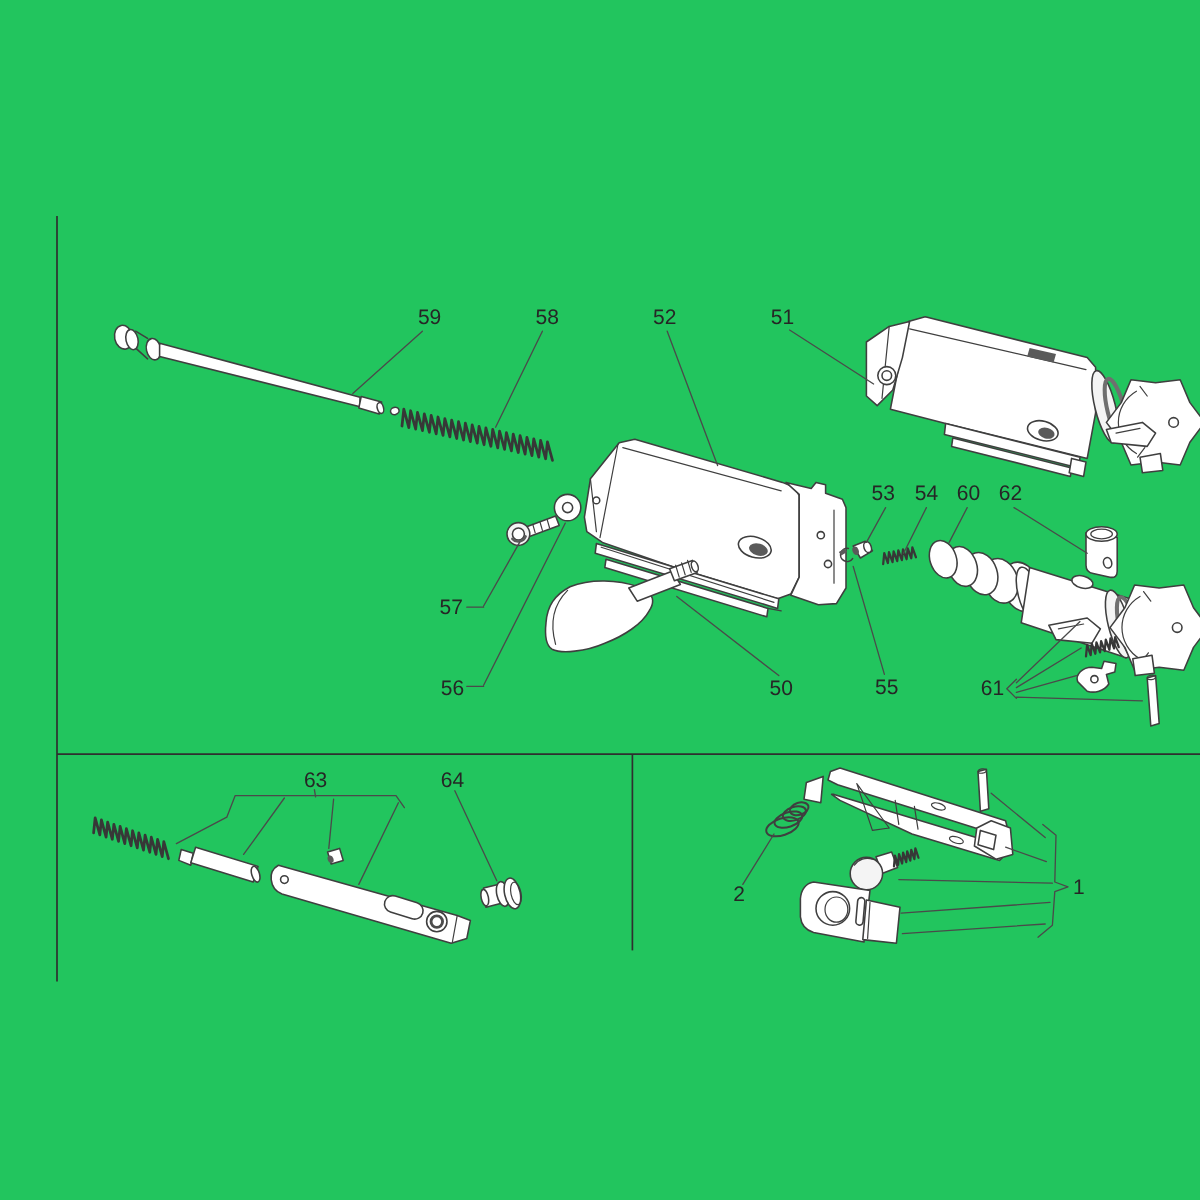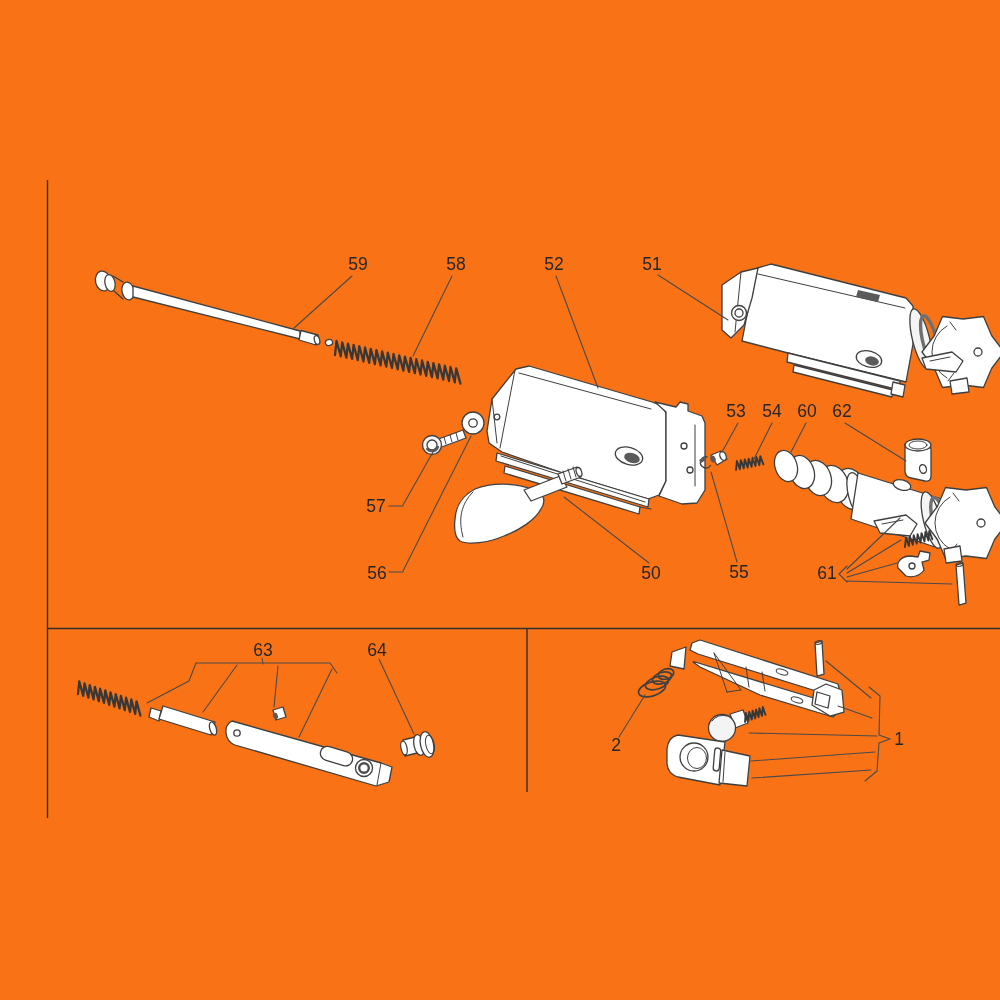--- a/index.html
+++ b/index.html
@@ -1,16 +1,16 @@
 <!DOCTYPE html>
 <html><head>
 <meta charset="utf-8">
 <style>
   html,body{margin:0;padding:0;background:#ffffff;}
-  .stage{position:relative;width:1000px;height:1000px;background:#f97316;overflow:hidden;
+  .stage{position:relative;width:1000px;height:1000px;background:#22c55e;overflow:hidden;
          font-family:"Liberation Sans",sans-serif;}
   svg{display:block;}
   .ol{fill:#ffffff;stroke:#3f3f3f;stroke-width:1.3;stroke-linejoin:round;}
   .og{fill:#f4f4f4;stroke:#3f3f3f;stroke-width:1.3;stroke-linejoin:round;}
   .ln{fill:none;stroke:#3f3f3f;stroke-width:1.3;stroke-linecap:round;stroke-linejoin:round;}
   .thin{stroke-width:1;}
   .spr{fill:none;stroke:#373737;stroke-width:2.3;stroke-linecap:round;stroke-linejoin:round;}
   .sprs{stroke-width:1.9;}
   .ldr{fill:none;stroke:#4a4a4a;stroke-width:1.1;stroke-linecap:round;stroke-linejoin:round;}
   .frame{fill:none;stroke:#2f2f2f;stroke-width:1.4;}

